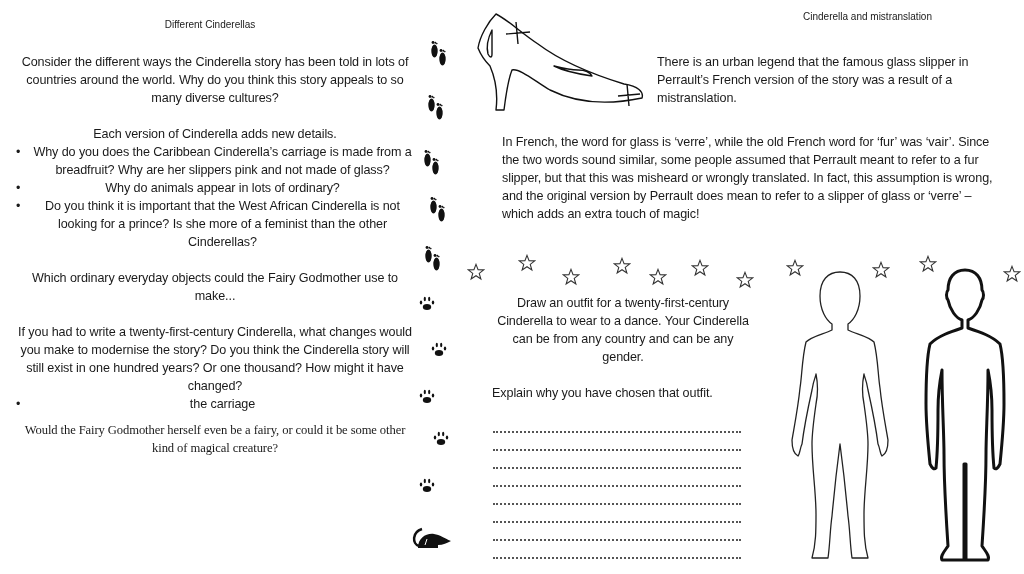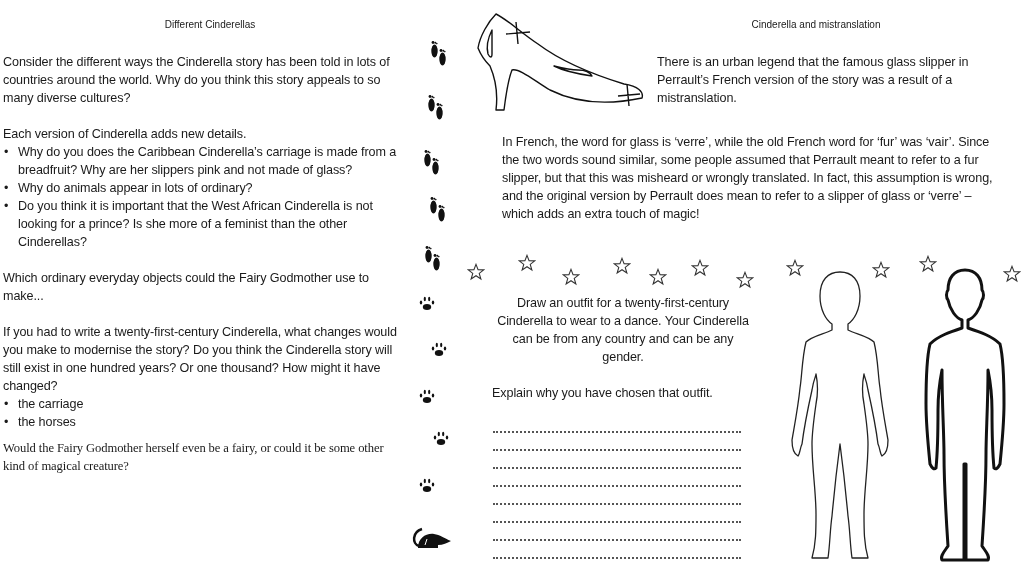--- a/index.html
+++ b/index.html
@@ -49,33 +49,32 @@
         <ellipse cx="6.8" cy="4" rx="1.1" ry="2.2"></ellipse>
         <ellipse cx="11.2" cy="4" rx="1.1" ry="2.2"></ellipse>
         <ellipse cx="15" cy="7.5" rx="1.2" ry="2"></ellipse>
       </g>
     </symbol>
   </defs>
 </svg>
 
 <div class="abs title" style="left:14px; top:16px; width:392px;">Different Cinderellas</div>
 
-<div class="abs txt" style="left:3px; top:53px; width:400px;">
+<div class="abs txt" style="left:15px; top:53px; width:400px;text-align:center;">
   <p>Consider the different ways the Cinderella story has been told in lots of countries around the world. Why do you think this story appeals to so many diverse cultures?</p>
   <p style="margin-top:18px;">Each version of Cinderella adds new details.</p>
   <ul>
     <li>Why do you does the Caribbean Cinderella’s carriage is made from a breadfruit? Why are her slippers pink and not made of glass?</li>
     <li>Why do animals appear in lots of ordinary?</li>
     <li>Do you think it is important that the West African Cinderella is not looking for a prince? Is she more of a feminist than the other Cinderellas?</li>
   </ul>
   <p style="margin-top:18px;">Which ordinary everyday objects could the Fairy Godmother use to make...</p>
   <p style="margin-top:18px;">If you had to write a twenty-first-century Cinderella, what changes would you make to modernise the story? Do you think the Cinderella story will still exist in one hundred years? Or one thousand? How might it have changed?</p>
   <ul>
     <li>the carriage</li>
-    <li>the horses</li>
   </ul>
   <p style="margin-top:8px;font-family:Liberation Serif, serif;">Would the Fairy Godmother herself even be a fairy, or could it be some other kind of magical creature?</p>
 </div>
 
 <svg class="foot" style="left:428px; top:38px;">
     <use href="#feet-sym"></use>
   </svg>
 <svg class="foot" style="left:425px; top:92px;">
     <use href="#feet-sym"></use>
   </svg>
@@ -114,21 +113,21 @@
 <svg class="abs" style="left:474px; top:10px;" width="170" height="104" viewBox="0 0 170 104">
   <g fill="none" stroke="#111" stroke-width="1.4" stroke-linejoin="round">
     <path d="M22 4 C14 12 6 26 4 38 C8 48 12 52 16 56 C22 70 24 84 22 100 L30 100 C32 84 34 70 38 60 C46 58 62 72 76 80 C100 92 130 96 168 88 C170 82 164 76 150 74 C124 66 88 52 64 34 C46 22 34 10 22 4 Z"></path>
     <path d="M18 20 C14 28 12 36 14 44 C16 48 18 48 18 44 C18 36 18 28 18 20 Z"></path>
     <path d="M80 56 C92 62 104 64 118 66 C116 62 112 60 104 60 C96 60 88 58 80 56 Z"></path>
     <path d="M42 12 L44 34 M32 24 L56 22"></path>
     <path d="M153 74 L155 96 M144 86 L166 84"></path>
   </g>
 </svg>
 
-<div class="abs title" style="left:700px; top:16px; width:232px;">Cinderella and mistranslation</div>
+<div class="abs title" style="left:700px; top:8px; width:232px;text-align:right;">Cinderella and mistranslation</div>
 
 <p class="abs txt" style="left:657px; top:53px; width:360px;">There is an urban legend that the famous glass slipper in Perrault’s French version of the story was a result of a mistranslation.</p>
 
 <p class="abs txt" style="left:502px; top:133px; width:500px;">In French, the word for glass is ‘verre’, while the old French word for ‘fur’ was ‘vair’. Since the two words sound similar, some people assumed that Perrault meant to refer to a fur slipper, but that this was misheard or wrongly translated. In fact, this assumption is wrong, and the original version by Perrault does mean to refer to a slipper of glass or ‘verre’ – which adds an extra touch of magic!</p>
 
 <svg class="star" style="left:467px; top:263px;">
     <use href="#star-sym"></use>
   </svg>
 <svg class="star" style="left:518px; top:254px;">
     <use href="#star-sym"></use>

